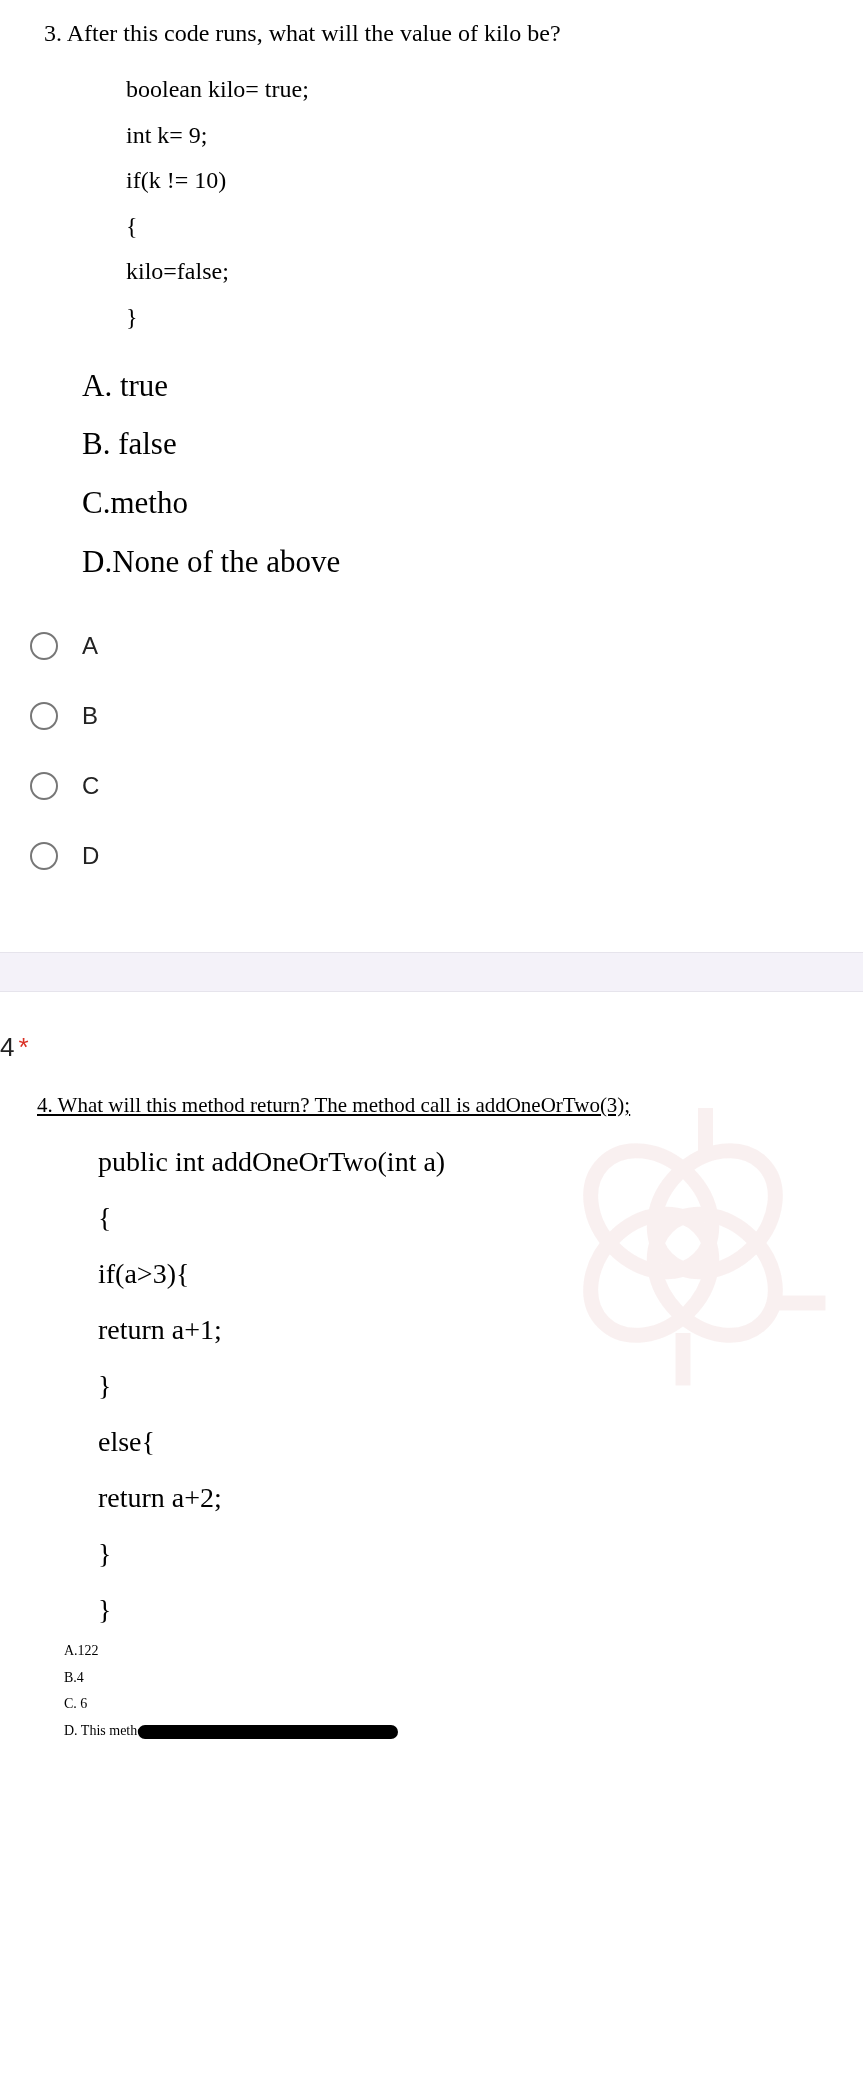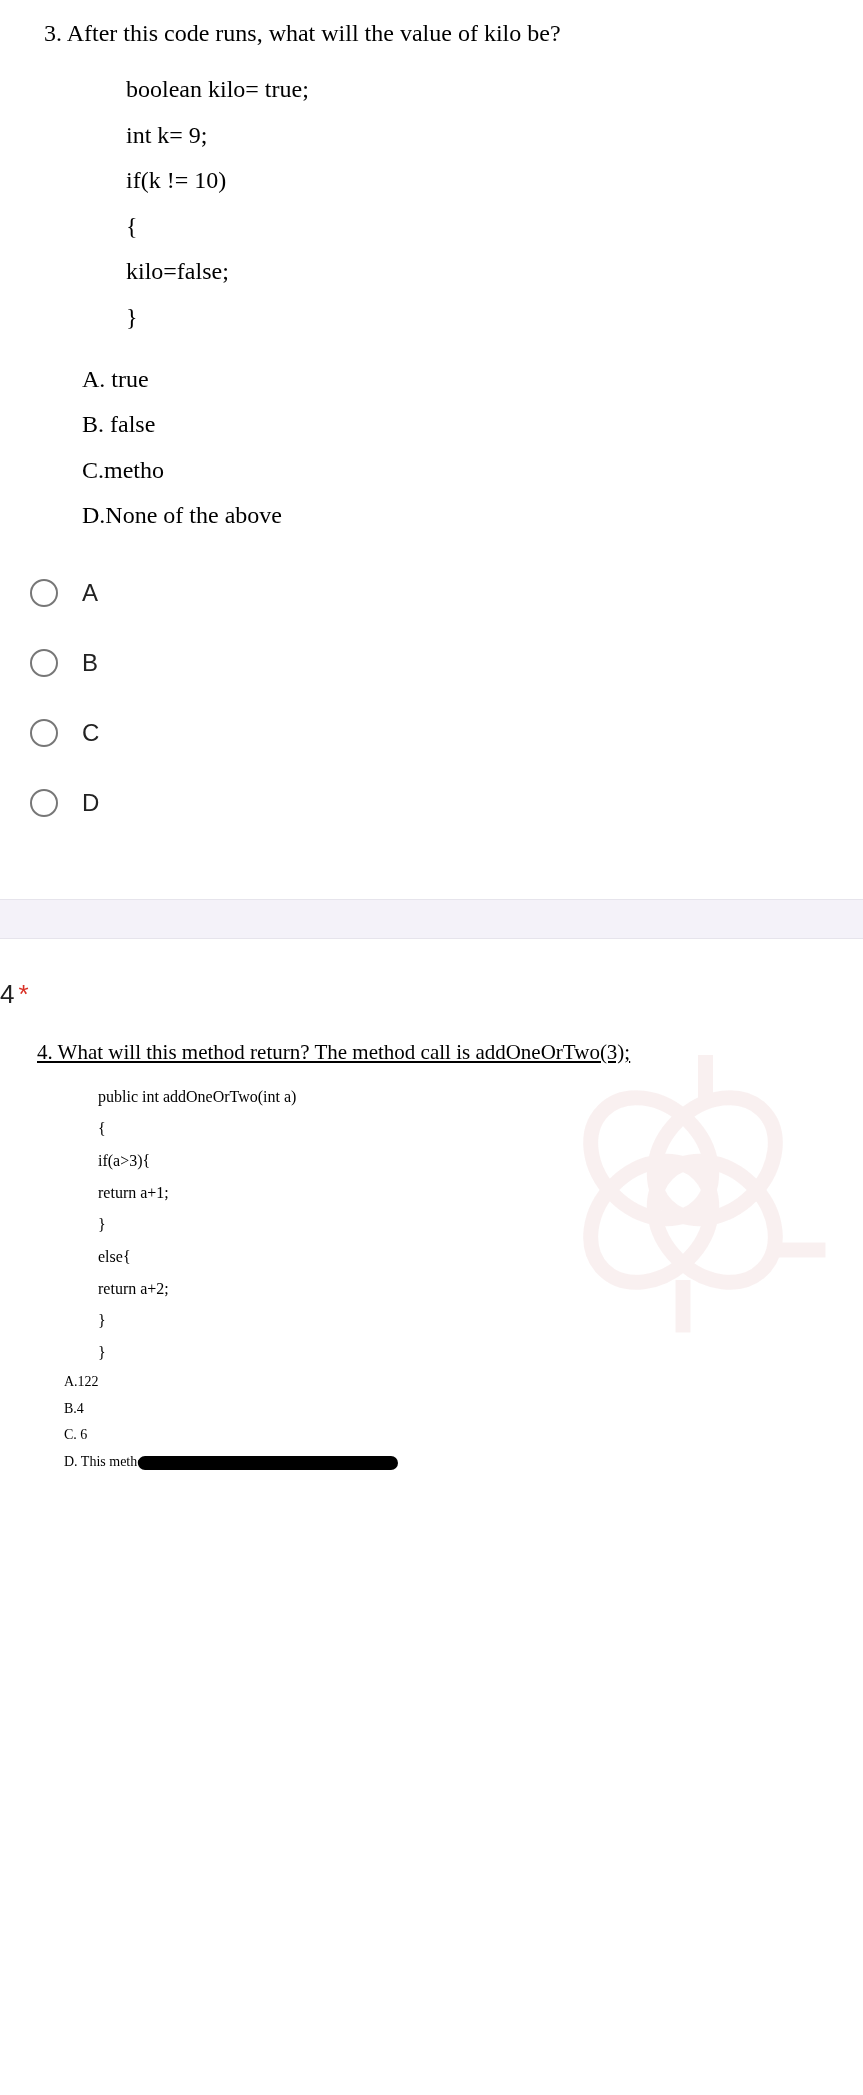--- a/index.html
+++ b/index.html
@@ -16,21 +16,21 @@
     font-size: 24px;
     margin-bottom: 20px;
     margin-left: 14px;
   }
   .code-line {
     font-size: 24px;
     margin-left: 96px;
     line-height: 1.9;
   }
   .answer-choice-text {
-    font-size: 24px;
+    font-size: 31px;
     margin-left: 52px;
     line-height: 1.9;
   }
   .radio-group {
     margin-top: 40px;
     margin-left: 0px;
   }
   .radio-option {
     display: flex;
     align-items: center;
@@ -71,21 +71,21 @@
     padding: 10px 30px 20px 30px;
     position: relative;
   }
   .q4-title {
     font-size: 21px;
     margin-bottom: 16px;
     margin-left: 7px;
     text-decoration: underline;
   }
   .q4-code-line {
-    font-size: 16px;
+    font-size: 28px;
     margin-left: 68px;
     line-height: 2.0;
   }
   .q4-answer {
     font-size: 14px;
     margin-left: 34px;
     line-height: 1.9;
   }
   .watermark {
     position: absolute;

